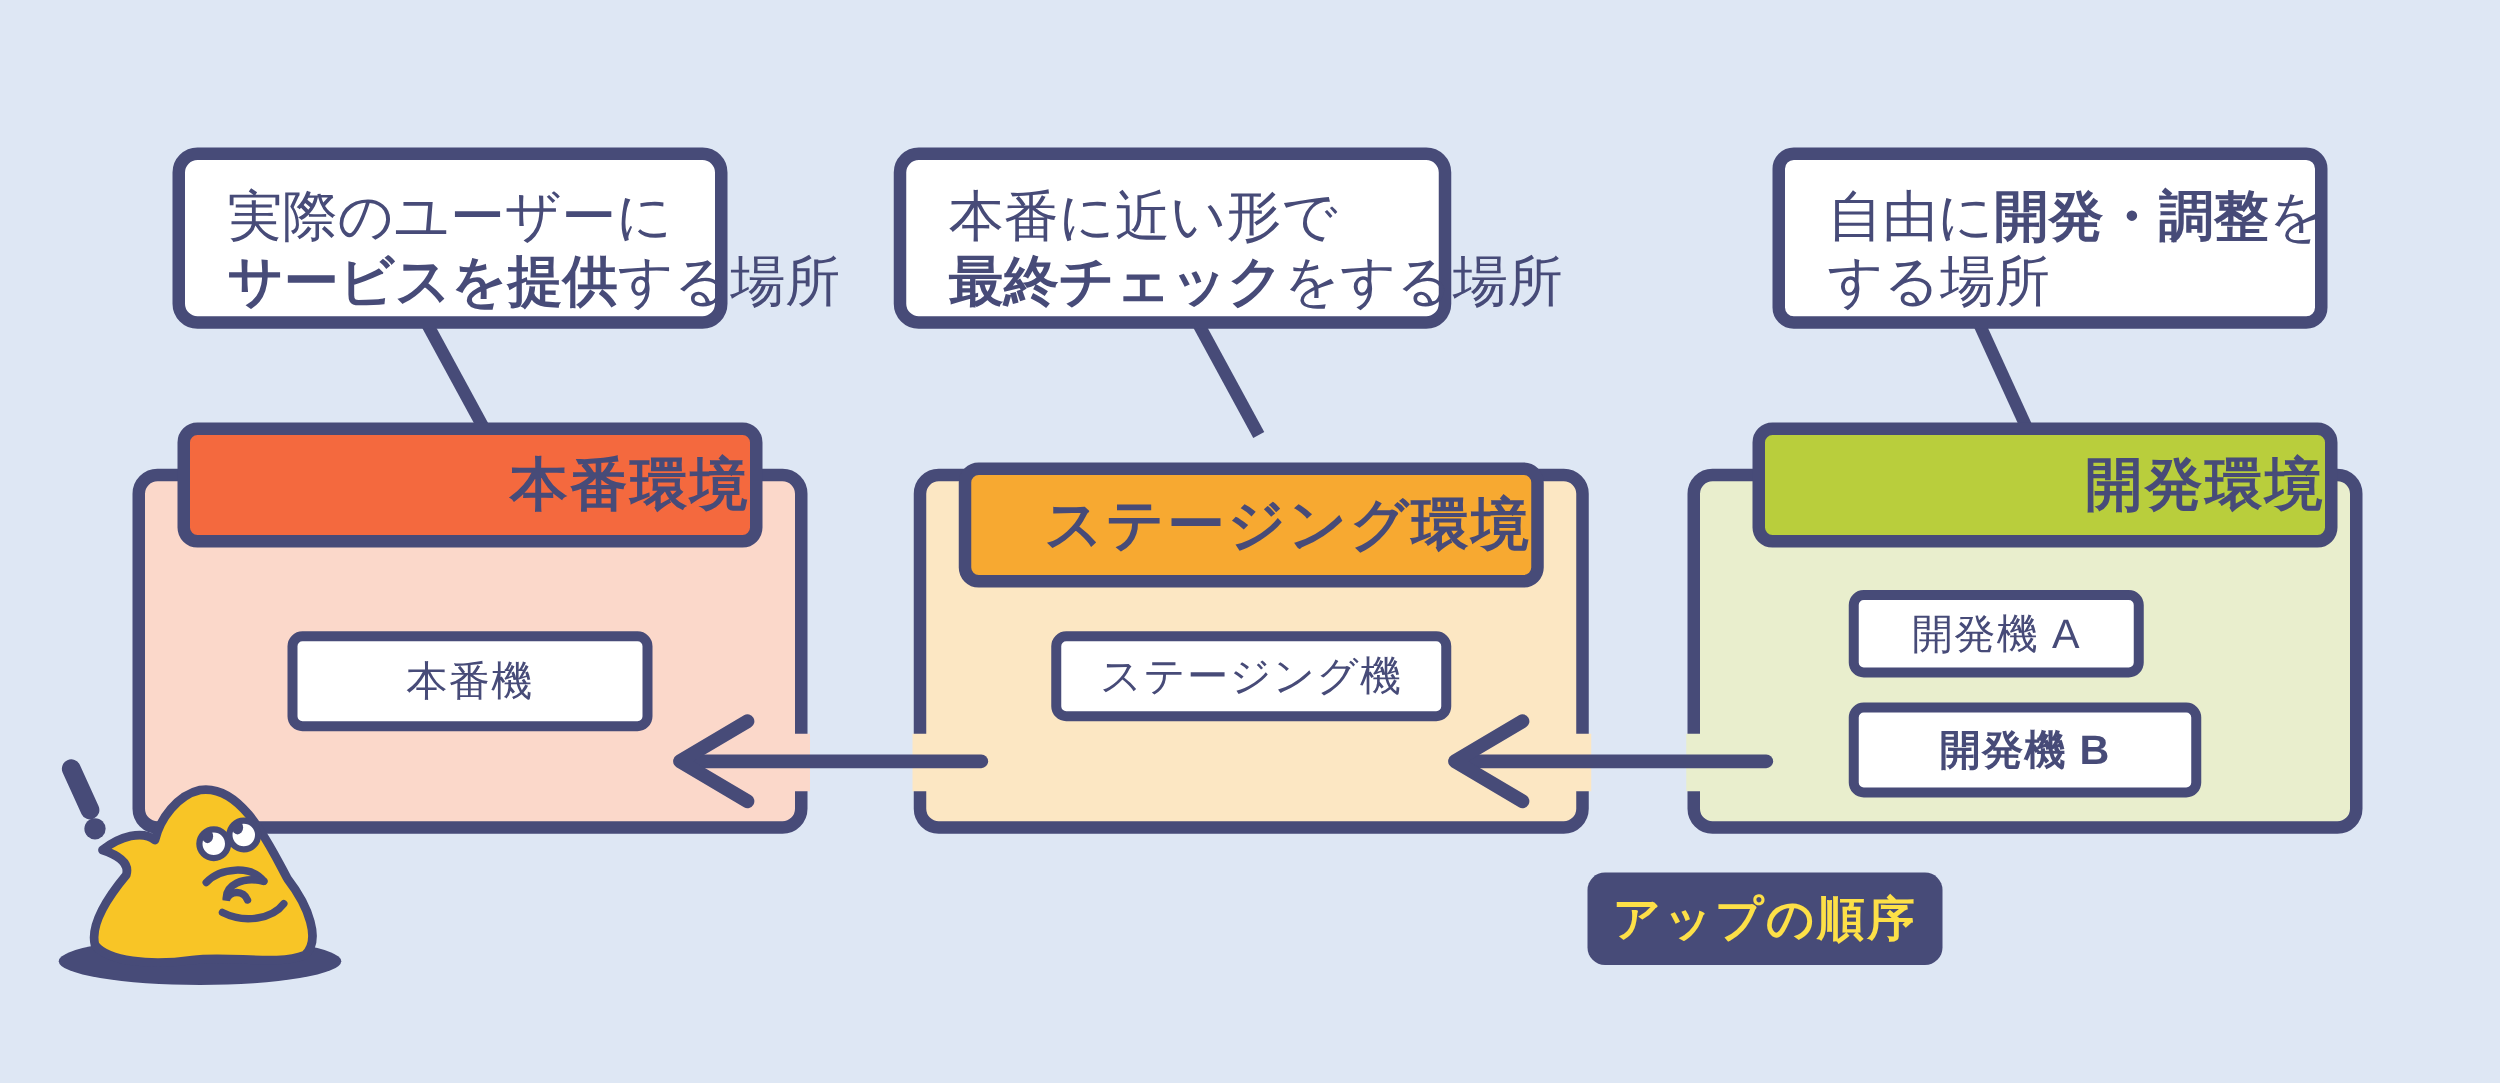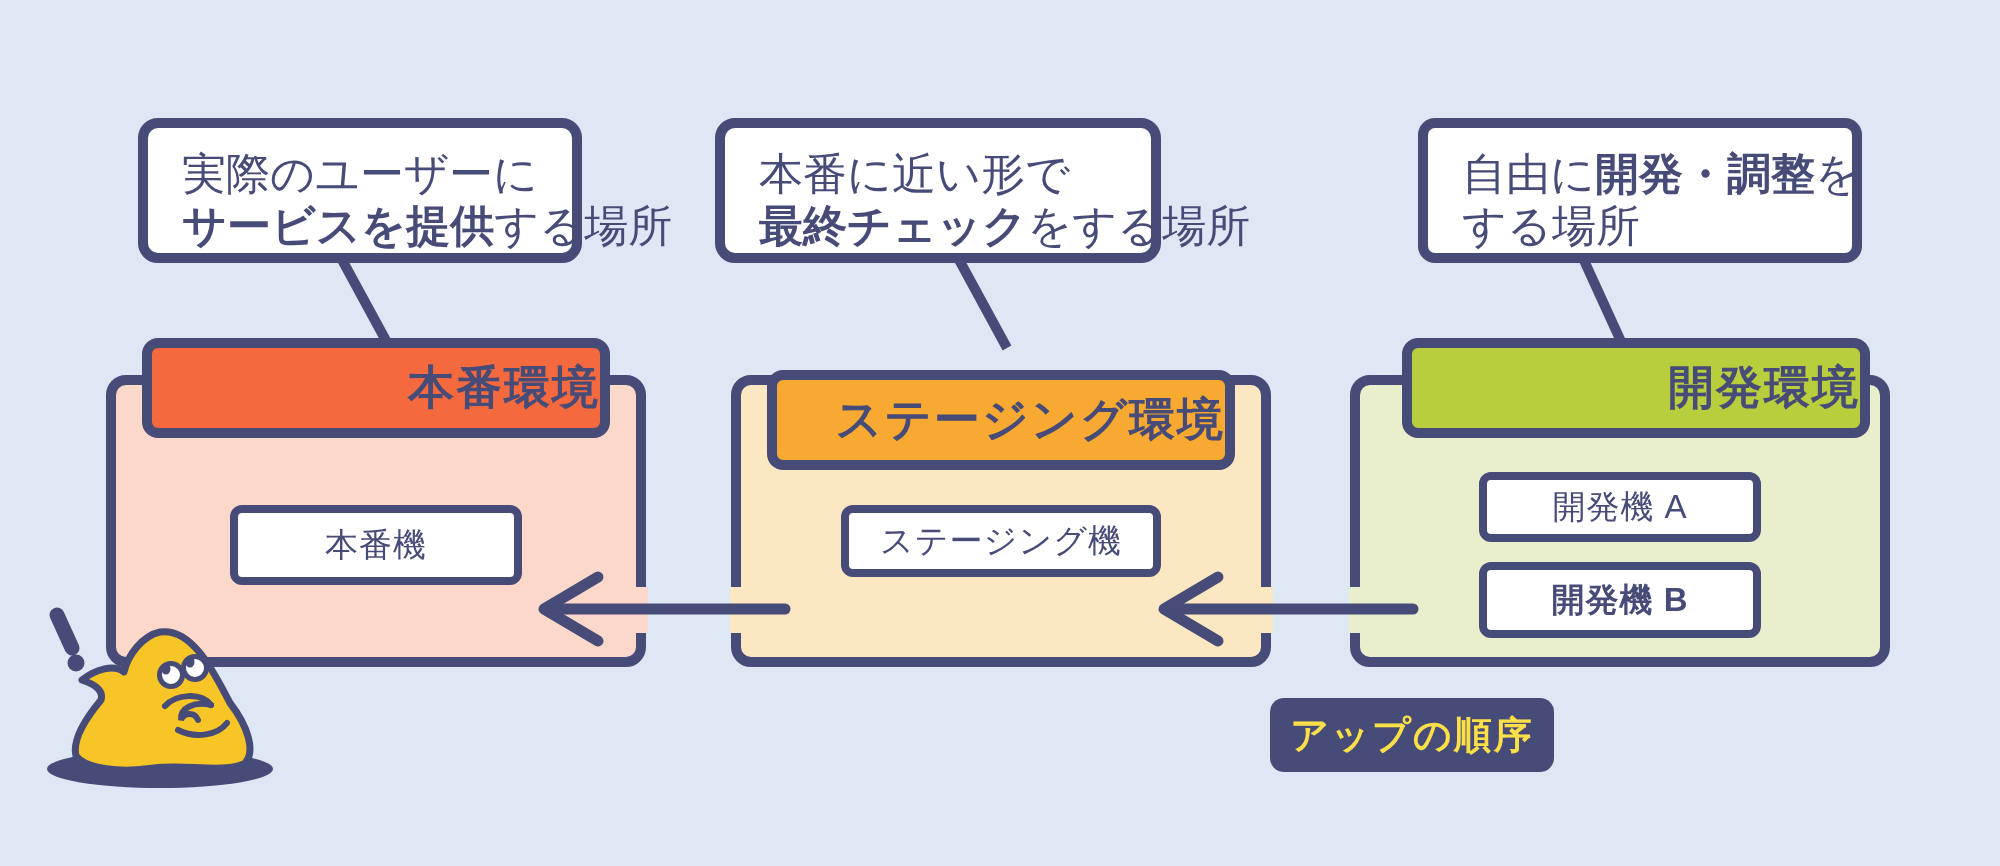--- a/index.html
+++ b/index.html
@@ -41,21 +41,21 @@
   .env-staging .tab{background:#f7a931;margin-top:32px;}
   .env-development .tab{background:#b9ce3c;margin-left:16px;}
   .machine{
     position:absolute;box-sizing:border-box;background:#ffffff;
     border:8px solid #474b78;border-radius:12px;
     display:flex;align-items:center;justify-content:center;
     font-size:33px;font-weight:400;letter-spacing:1px;
   }
   .machine-production{left:114px;top:120px;width:292px;height:80px;}
   .machine-staging{left:100px;top:120px;width:320px;height:72px;}
-  .machine-dev-a{left:119px;top:87px;width:282px;height:70px;}
+  .machine-dev-a{left:119px;top:87px;width:236px;height:70px;}
   .machine-dev-b{left:119px;top:177px;width:282px;height:76px;font-weight:bold;}
 
   
   .patch{position:absolute;top:587px;width:13px;height:46px;z-index:3;}
   .patch-prod-right{left:635px;background:#fbd8ca;}
   .patch-stag-left{left:730px;background:#fce7c3;}
   .patch-stag-right{left:1260px;background:#fce7c3;}
   .patch-dev-left{left:1349px;background:#e9eecd;}
 
   

